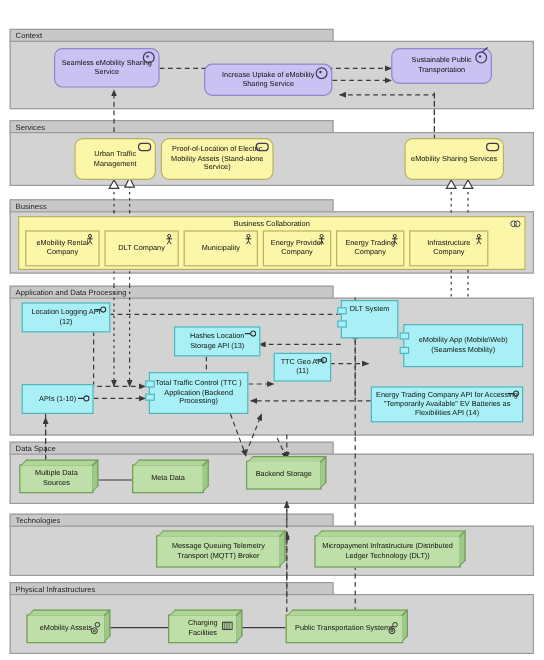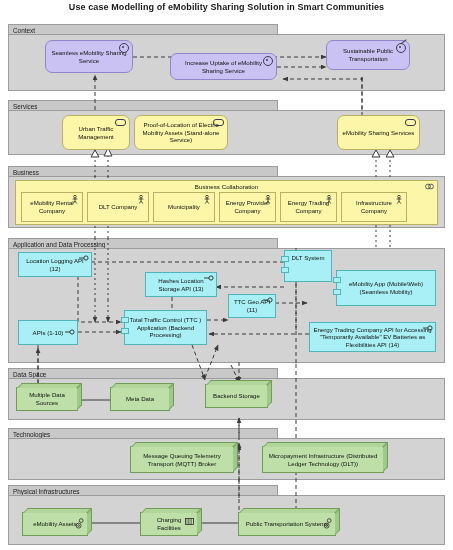--- a/index.html
+++ b/index.html
@@ -64,21 +64,20 @@
 
   
   svg.wires{position:absolute;left:0;top:0;width:453px;height:550px;
             pointer-events:none;overflow:visible;}
 </style>
 </head>
 <body>
 
 <div id="canvas">
 
-  <div class="title">Use case Modelling of eMobility Sharing Solution in Smart Communities</div>
 
   <div class="band-tab" style="left:8px;top:24px;width:270px;">
     <span>Context</span>
   </div>
   <div class="band-body" style="left:8px;top:34px;width:437px;height:57px;"></div>
 
   <div class="band-tab" style="left:8px;top:100px;width:270px;">
     <span>Services</span>
   </div>
   <div class="band-body" style="left:8px;top:110px;width:437px;height:45px;"></div>

